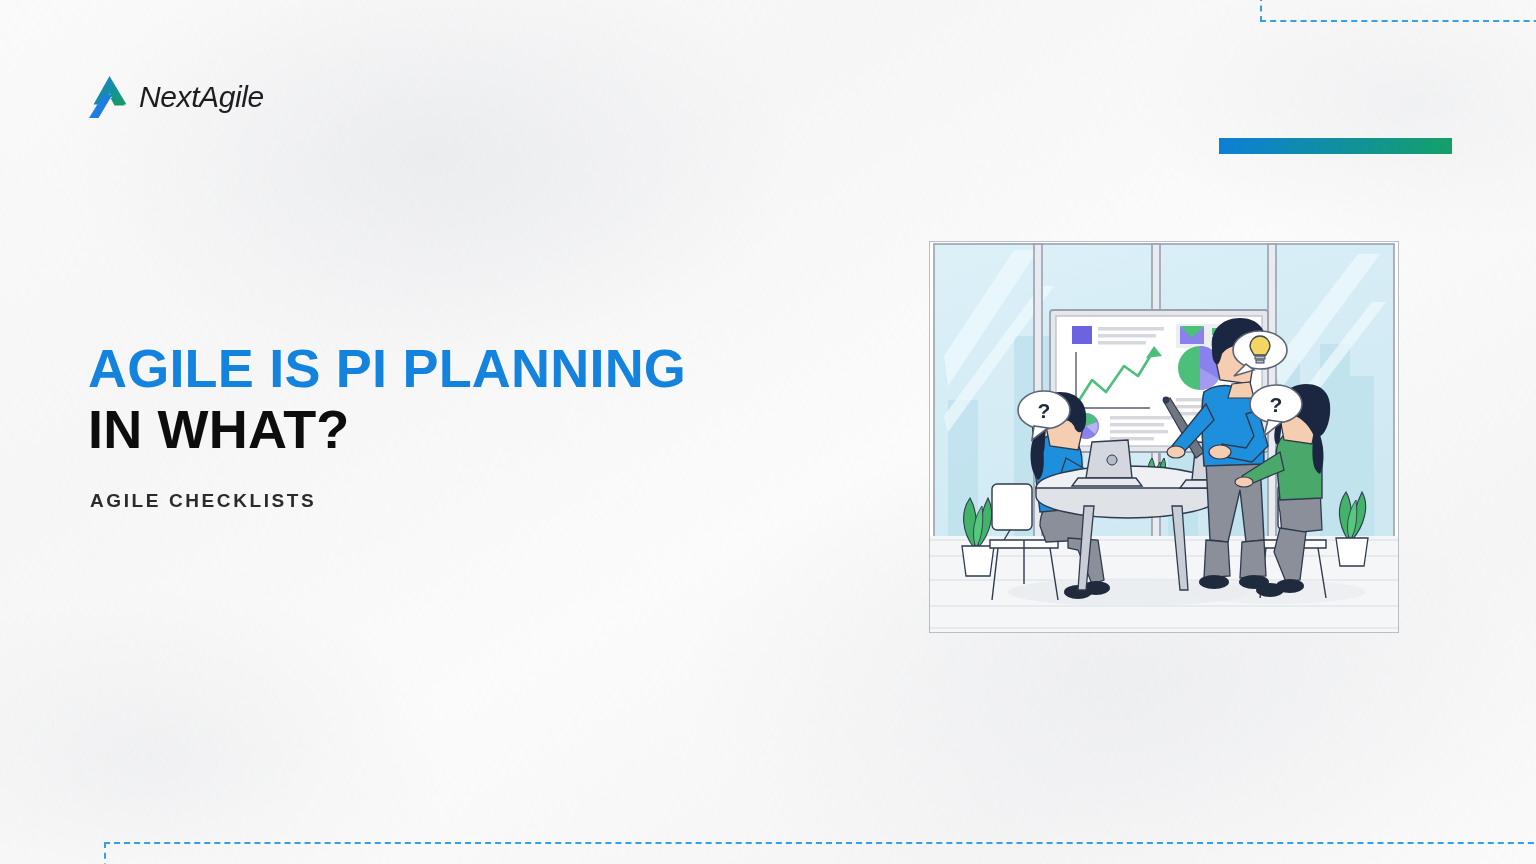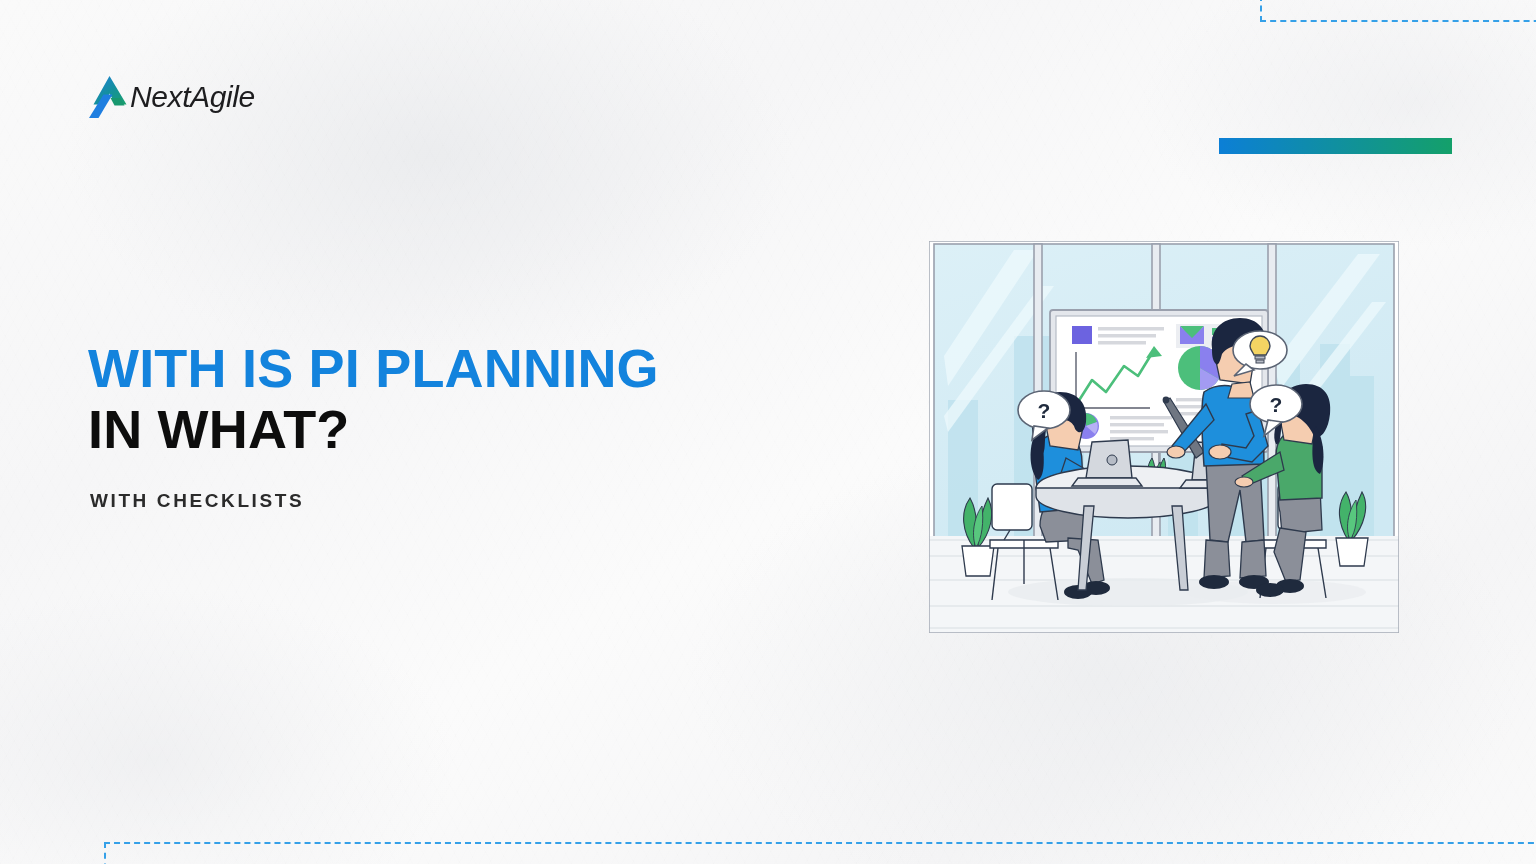--- a/index.html
+++ b/index.html
@@ -32,20 +32,21 @@
       repeating-linear-gradient(62deg, rgba(0,0,0,0.01) 0px, rgba(0,0,0,0.01) 1px, rgba(0,0,0,0) 1px, rgba(0,0,0,0) 14px);
   }
 
   
   .logo {
     position: absolute;
     left: 86px;
     top: 74px;
     display: flex;
     align-items: center;
+    gap: 9px;
   }
   .logo-mark { width: 44px; height: 46px; display:block; }
   .logo-word {
     font-size: 30px;
     font-style: italic;
     font-weight: 400;
     color: #1d1d1f;
     letter-spacing: -0.4px;
     line-height: 1;
     white-space: nowrap;
@@ -150,23 +151,23 @@
         <linearGradient id="accentgrad" x1="0" y1="0" x2="1" y2="0">
           <stop offset="0%" stop-color="#0c7fd6"></stop>
           <stop offset="100%" stop-color="#14a06a"></stop>
         </linearGradient>
       </defs>
       <rect x="0" y="0" width="233" height="16" fill="url(#accentgrad)"></rect>
     </svg>
   </span>
 
   <div class="headline">
-    <h1 class="title-line blue">WITH IS PI PLANNING</h1>
+    <h1 class="title-line blue">AGILE IS PI PLANNING</h1>
     <h1 class="title-line dark">IN WHAT?</h1>
-    <div class="subtitle">WITH CHECKLISTS</div>
+    <div class="subtitle">AGILE CHECKLISTS</div>
   </div>
 
   <div class="illustration">
     <svg viewBox="0 0 472 394" xmlns="http://www.w3.org/2000/svg">
       <defs>
         <clipPath id="frameclip">
             <rect x="1" y="1" width="470" height="392"></rect>
           </clipPath>
         <linearGradient id="glassg" x1="0" y1="0" x2="0.5" y2="1">
           <stop offset="0%" stop-color="#dcf0f7"></stop>

